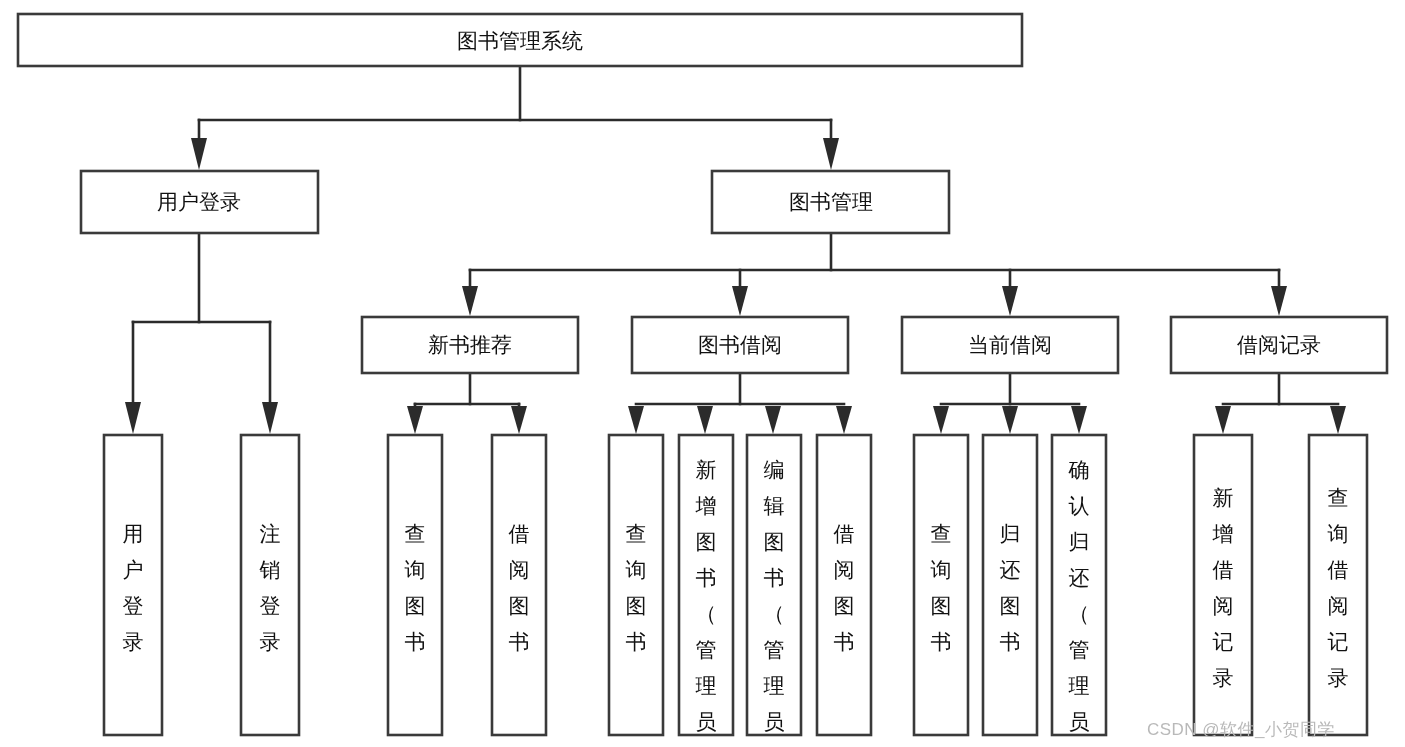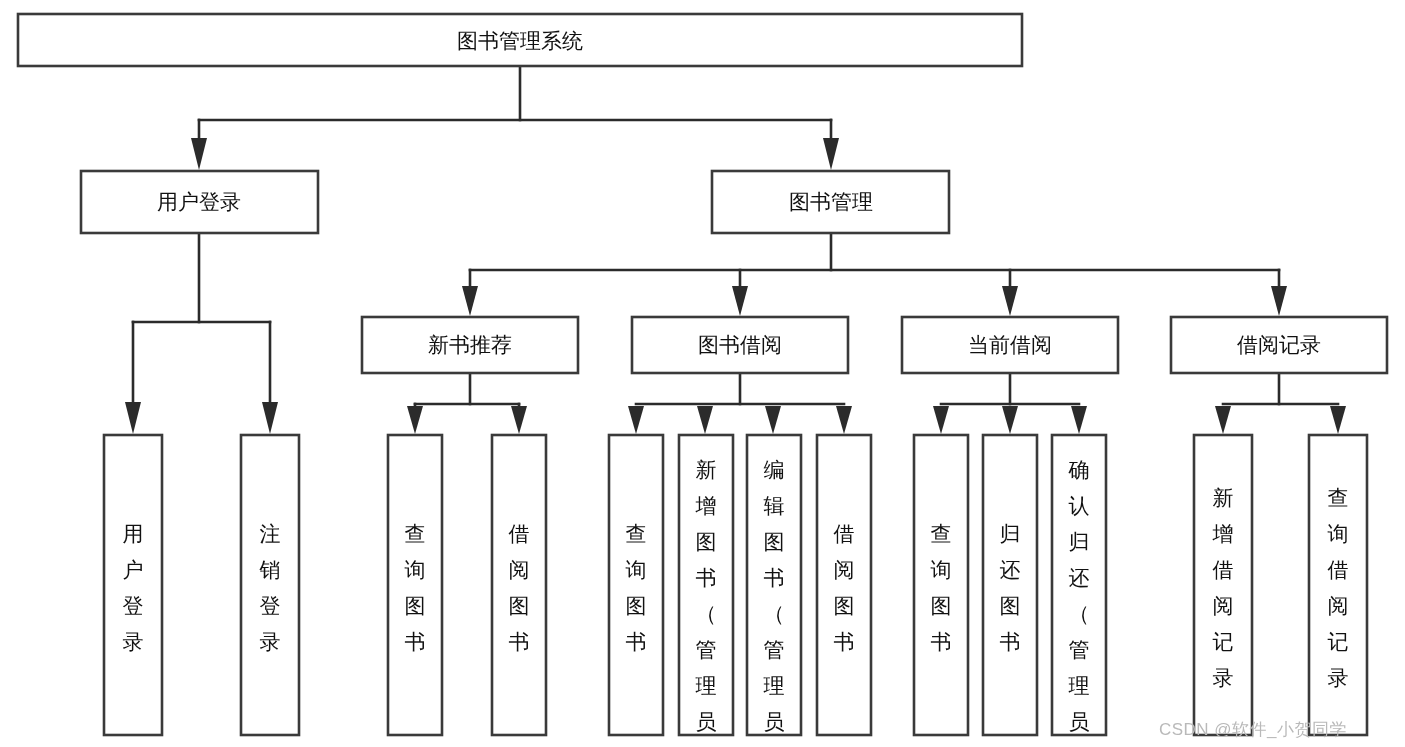--- a/index.html
+++ b/index.html
@@ -50,21 +50,21 @@
     dominant-baseline: middle;
   }
   .node-label-v {
     font-family: "Liberation Sans", "DejaVu Sans", sans-serif;
     font-size: 21px;
     fill: #111111;
     text-anchor: middle;
   }
   .watermark {
     position: absolute;
-    right: 10px;
+    right: 22px;
     bottom: 6px;
     font-family: "Liberation Sans", "DejaVu Sans", sans-serif;
     font-size: 17px;
     color: #b9b9b9;
     white-space: nowrap;
     letter-spacing: 0.5px;
   }
 </style>
 </head>
 <body>

